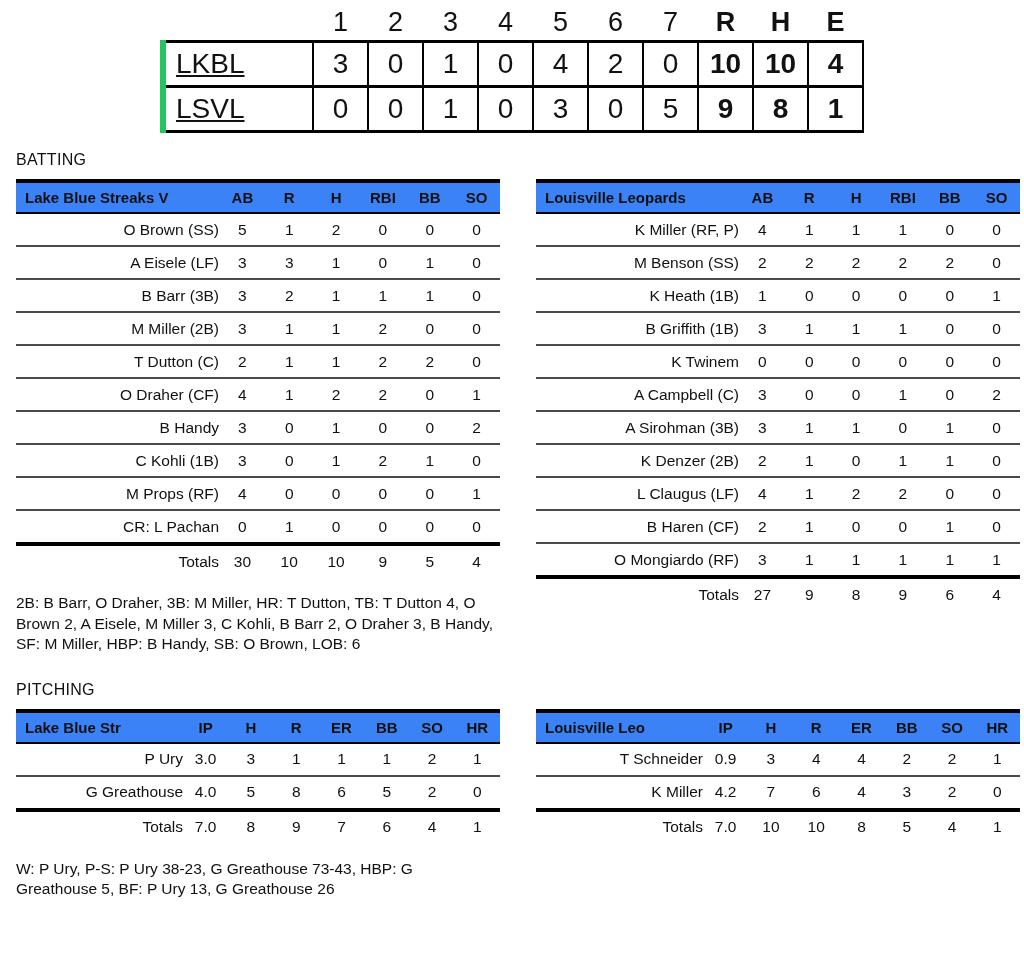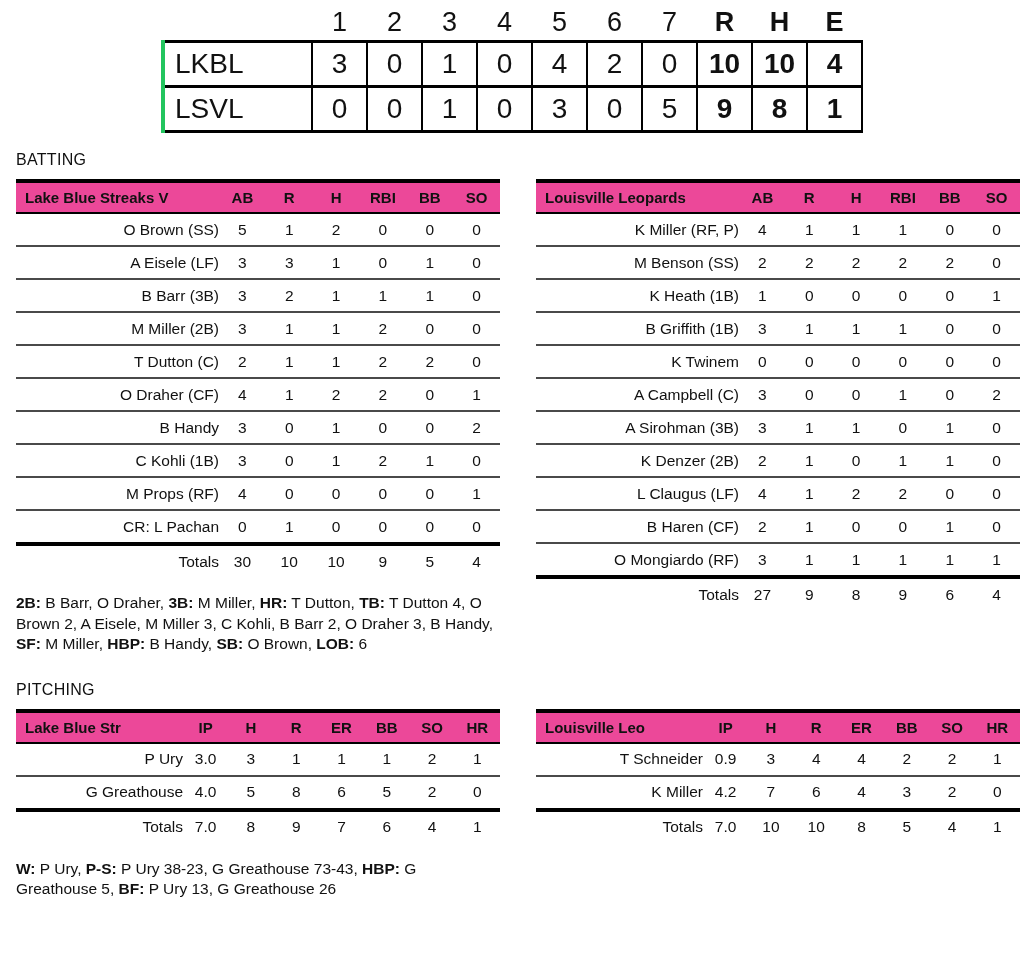--- a/index.html
+++ b/index.html
@@ -47,21 +47,22 @@
   }
   table.linescore thead th.ls-bold { font-weight: bold; }
   table.linescore tbody td {
     border-left: 2px solid #000;
     border-top: 3px solid #000;
   }
   table.linescore tbody tr:last-child td {
     border-bottom: 3px solid #000;
   }
   table.linescore tbody td.ls-team {
-    border-left: 4px solid #22c55e;
+    border-left: 6px solid #22c55e;
+    text-decoration: underline;
   }
   table.linescore tbody td.ls-last {
     border-right: 2px solid #000;
   }
   table.linescore tbody td.ls-bold { font-weight: bold; }
 
   
   .section-title {
     font-size: 16px;
     letter-spacing: 0.3px;
@@ -81,21 +82,21 @@
   .col { width: 484px; flex: 0 0 484px; }
 
   
   table.stat {
     border-collapse: collapse;
     width: 100%;
     table-layout: fixed;
     font-size: 15.5px;
   }
   table.stat thead th {
-    background: #ec4899;
+    background: #3b82f6;
     border-top: 4px solid #000;
     border-bottom: 2px solid #000;
     font-weight: bold;
     font-size: 15px;
     height: 29px;
     padding: 0;
     text-align: center;
     white-space: nowrap;
     overflow: hidden;
   }
@@ -128,21 +129,21 @@
   
   table.stat.pitch thead th.nm { width: 158px; }
 
   
   .notes {
     font-size: 15.5px;
     line-height: 1.33;
     margin-top: 16px;
     padding-right: 4px;
   }
-  .notes b { font-weight: bold; }
+  .notes b { font-weight: normal; }
 </style>
 </head>
 <body>
 
 <div class="linescore-wrap">
   <table class="linescore" id="linescore-table">
     <thead>
       <tr>
           <th class="ls-team"></th>
           <th>1</th>

